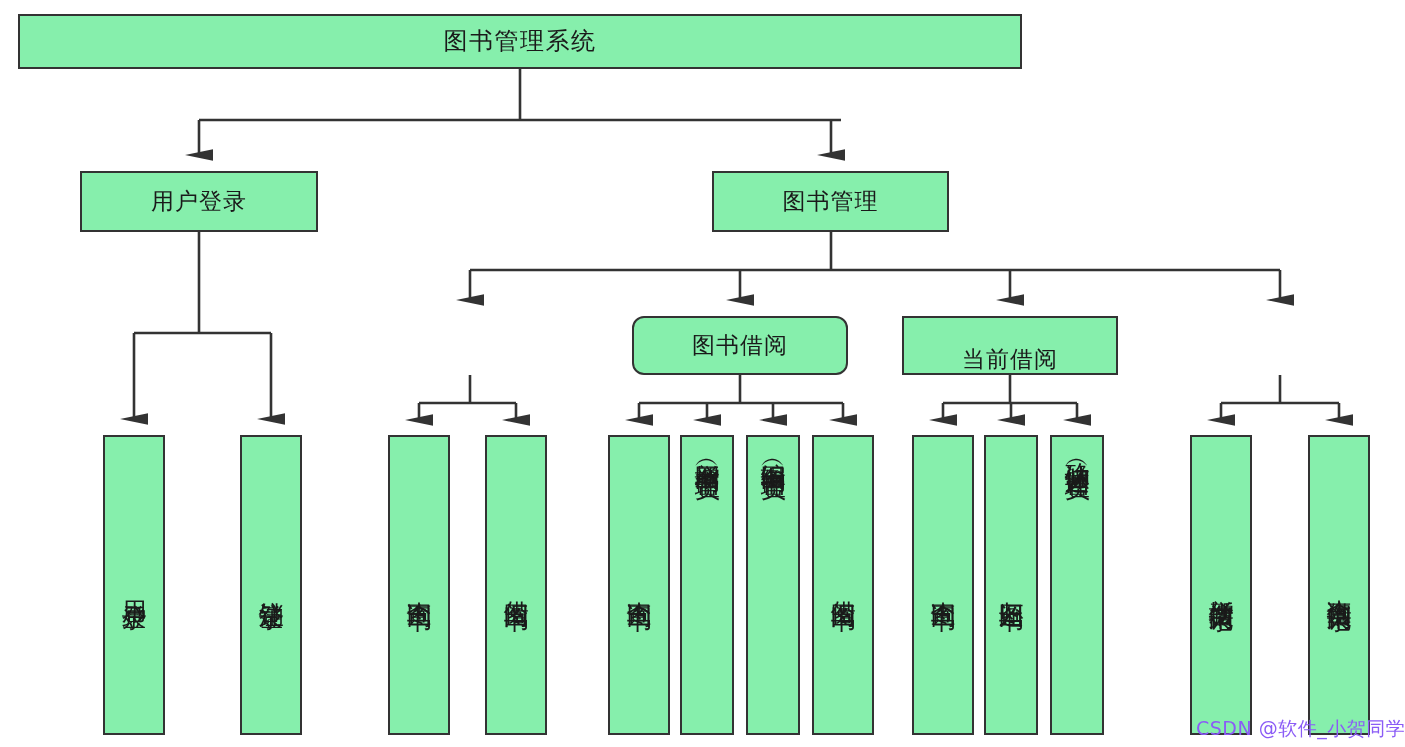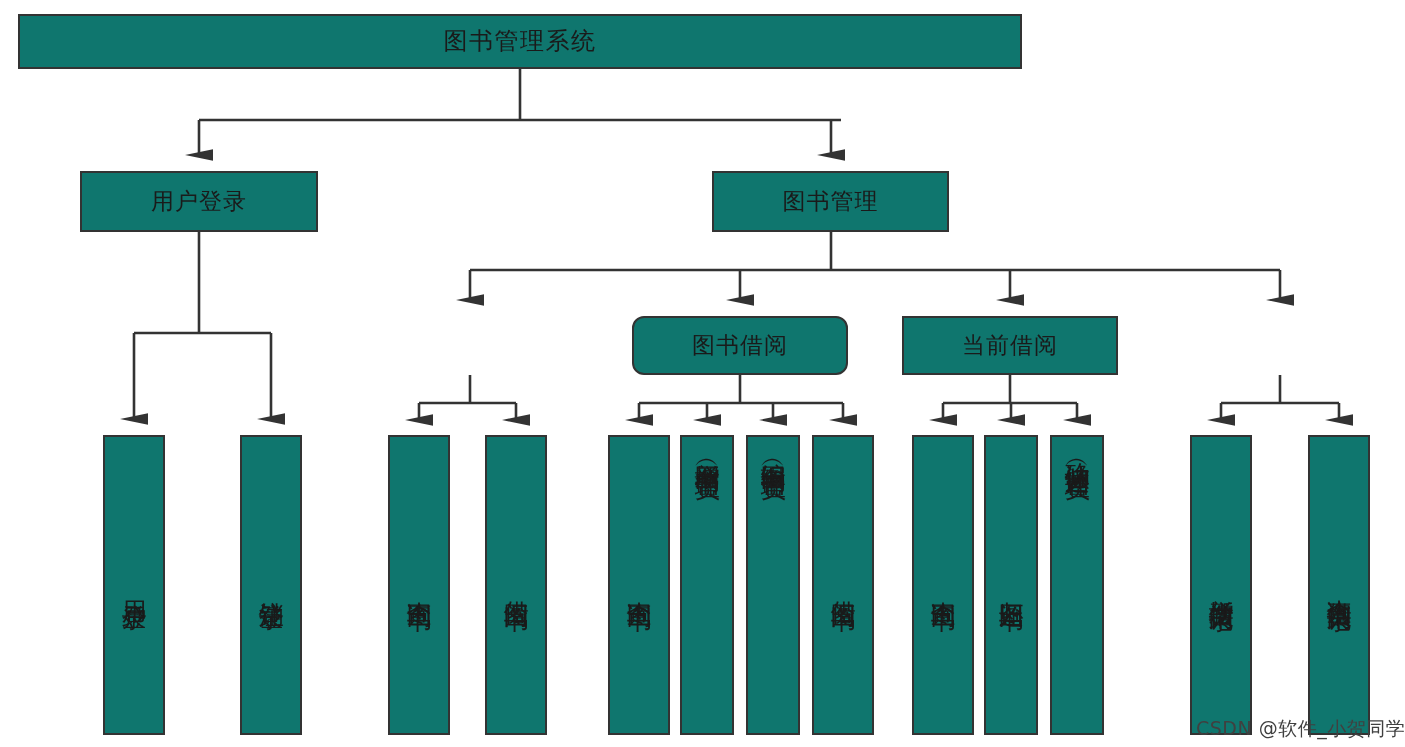--- a/index.html
+++ b/index.html
@@ -22,21 +22,21 @@
     position: absolute;
     left: 0;
     top: 0;
     width: 1405px;
     height: 747px;
     pointer-events: none;
   }
   .node {
     position: absolute;
     box-sizing: border-box;
-    background: #0f766e;
+    background: #86efac;
     border: 2px solid #333333;
     display: flex;
     align-items: center;
     justify-content: center;
     color: #1a1a1a;
     z-index: 2;
   }
   .node .lbl {
     display: block;
     text-align: center;
@@ -67,21 +67,21 @@
   .node.v.tall {
     align-items: flex-start;
   }
   .node.v.centerv {
     align-items: center;
     padding-top: 0;
   }
   .watermark {
     position: absolute;
     font-size: 19px;
-    color: #404040;
+    color: #8b5cf6;
     white-space: nowrap;
     z-index: 5;
     letter-spacing: 0.5px;
   }
 </style>
 </head>
 <body>
 
 <div id="canvas">
 
@@ -142,21 +142,21 @@
   <div class="node h" style="left:80px; top:171px; width:238px; height:61px;">
     <span class="lbl">用户登录</span>
   </div>
   <div class="node h" style="left:712px; top:171px; width:237px; height:61px;">
     <span class="lbl">图书管理</span>
   </div>
 
   <div class="node h" style="left:632px; top:316px; width:216px; height:59px;border-radius:12px;">
     <span class="lbl">图书借阅</span>
   </div>
-  <div class="node h" style="left:902px; top:316px; width:216px; height:59px;">
+  <div class="node h" style="left:902px; top:316px; width:216px; height:59px;align-items:flex-end;">
     <span class="lbl">当前借阅</span>
   </div>
 
   <div class="node v centerv" style="left:103px; top:435px; width:62px; height:300px;">
     <span class="lbl">用户登录</span>
   </div>
   <div class="node v centerv" style="left:240px; top:435px; width:62px; height:300px;">
     <span class="lbl">注销登录</span>
   </div>
 

